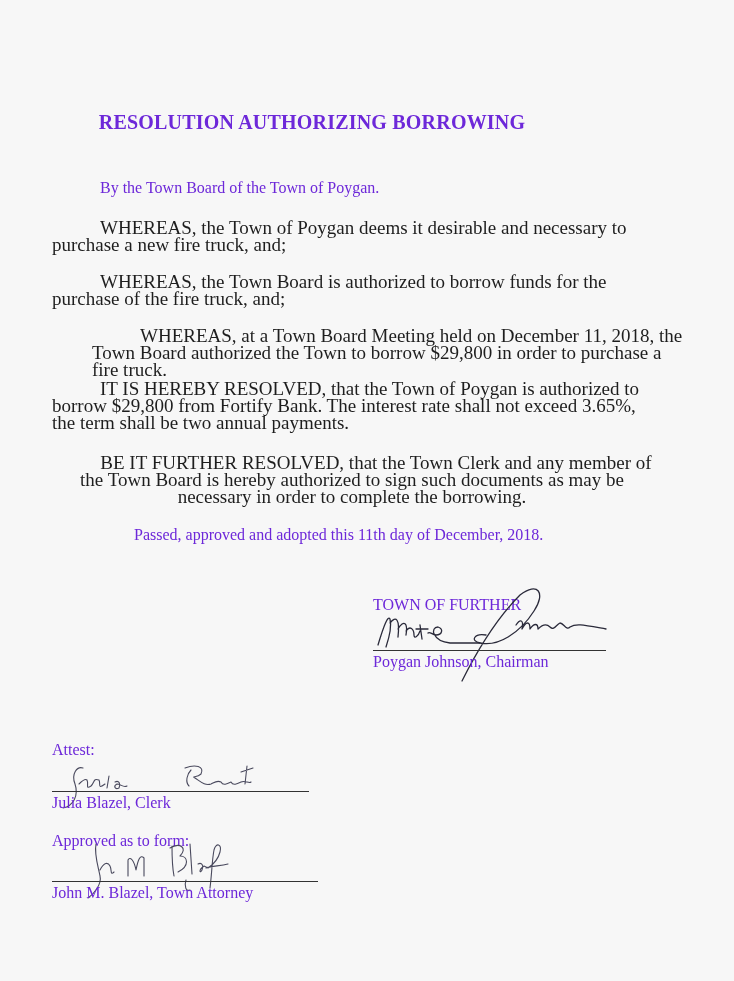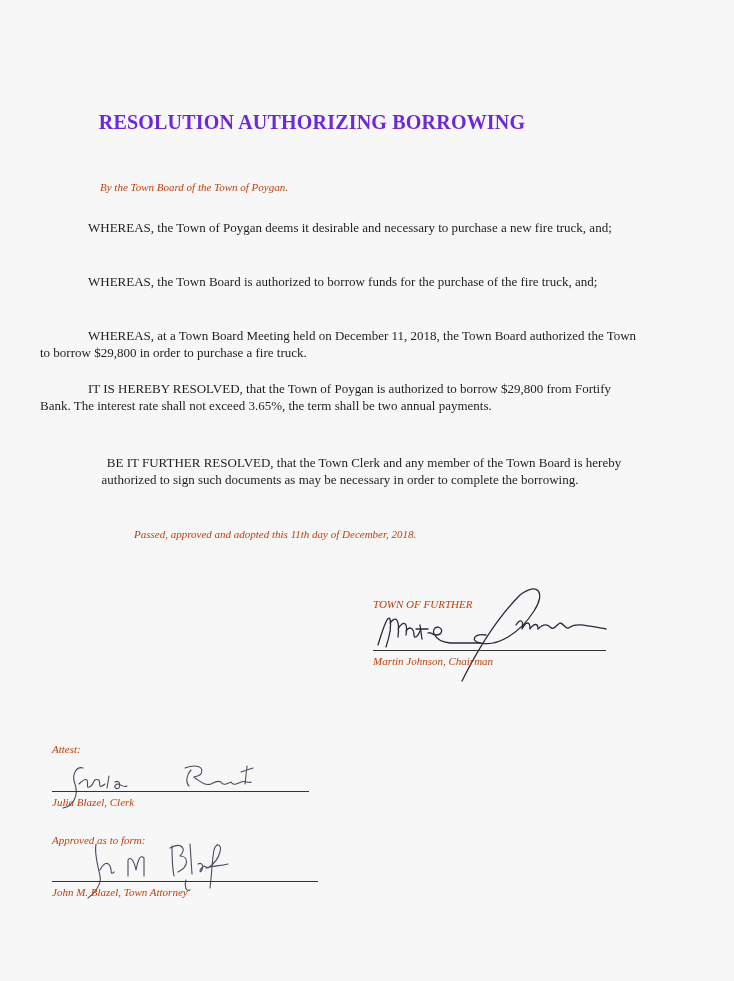--- a/index.html
+++ b/index.html
@@ -21,34 +21,33 @@
       width: 624px;
       top: 111px;
       text-align: center;
       font-weight: bold;
       font-size: 20px;
       letter-spacing: 0.2px;
       color: #6d28d9;
     }
     .para {
       position: absolute;
-      left: 40px;
+      left: 52px;
       width: 600px;
-      font-size: 13px;
+      font-size: 19px;
       line-height: 17px;
       text-indent: 48px;
       color: #1e1e1e;
     }
     .plain {
       position: absolute;
-      font-size: 11px;
+      font-size: 16px;
       line-height: 17px;
-      color: #c2410c;
+      color: #6d28d9;
       white-space: nowrap;
-      font-style: italic;
     }
     .sigline {
       position: absolute;
       height: 1px;
       background: #333;
     }
     svg.sig {
       position: absolute;
       overflow: visible;
     }
@@ -70,37 +69,37 @@
 <div>
 
   <div class="title">RESOLUTION AUTHORIZING BORROWING</div>
 
   <div class="plain" style="left:100px; top:179px;">By the Town Board of the Town of Poygan.</div>
 
   <div class="para" style="top:219px;">WHEREAS, the Town of Poygan deems it desirable and necessary to purchase a new fire truck, and;</div>
 
   <div class="para" style="top:273px;">WHEREAS, the Town Board is authorized to borrow funds for the purchase of the fire truck, and;</div>
 
-  <div class="para" style="top:327px;">WHEREAS, at a Town Board Meeting held on December 11, 2018, the Town Board authorized the Town to borrow $29,800 in order to purchase a fire truck.</div>
+  <div class="para" style="top:327px;margin-left:40px;">WHEREAS, at a Town Board Meeting held on December 11, 2018, the Town Board authorized the Town to borrow $29,800 in order to purchase a fire truck.</div>
 
   <div class="para" style="top:380px;">IT IS HEREBY RESOLVED, that the Town of Poygan is authorized to borrow $29,800 from Fortify Bank.  The interest rate shall not exceed 3.65%, the term shall be two annual payments.</div>
 
   <div class="para" style="top:454px;text-align:center;">BE IT FURTHER RESOLVED, that the Town Clerk and any member of the Town Board is hereby authorized to sign such documents as may be necessary in order to complete the borrowing.</div>
 
   <div class="plain" style="left:100px; top:526px;margin-left:34px;">Passed, approved and adopted this 11th day of December, 2018.</div>
 
   <div>
     <div class="plain" style="left:373px; top:596px;">TOWN OF FURTHER</div>
     <svg class="sig" style="left:370px; top:585px;" width="240" height="95">
       <path d="M8,60 C14,40 18,30 20,34 C22,42 18,56 16,62 M20,38 C26,30 30,34 28,52 M28,44 C34,34 38,38 36,50 M36,46 C40,40 44,44 44,50 C44,54 48,52 50,46 M50,40 L52,54 M46,44 L58,44 M58,48 C60,46 62,50 66,50 C72,50 74,44 68,42 C60,42 62,56 80,58 L110,58"></path>
       <path d="M92,96 C100,80 120,40 150,10 C168,-4 176,8 164,26 C150,48 128,62 110,58 C100,56 104,48 116,50"></path>
       <path d="M146,40 C150,34 154,34 152,44 C156,36 160,36 160,44 C164,38 168,38 168,44 C172,40 176,38 180,42 C184,46 186,40 190,38 C194,38 196,46 200,42 C206,38 214,40 236,44"></path>
     </svg>
     <div class="sigline" style="left:373px; top:650px; width:233px;"></div>
-    <div class="plain" style="left:373px; top:653px;">Martin Johnson, Chairman</div>
+    <div class="plain" style="left:373px; top:653px;">Poygan Johnson, Chairman</div>
   </div>
 
   <div>
     <div class="plain" style="left:52px; top:741px;">Attest:</div>
     <svg class="sig light" style="left:55px; top:762px;" width="230" height="60">
       <path d="M28,6 C22,4 16,12 20,22 C24,34 18,44 8,46 M24,22 C26,20 30,16 32,18 C34,22 30,28 36,24 C40,20 38,16 44,18 C46,22 42,28 50,22 M54,14 L52,26 M60,20 C64,18 66,22 64,26 C60,28 58,24 62,22 C66,22 68,26 72,24"></path>
       <path d="M136,8 C132,12 130,20 134,24 M130,6 C140,2 150,4 146,12 C142,16 136,14 140,16 C146,20 150,24 156,22 C160,20 162,18 166,20 C168,24 172,22 176,20 C178,24 182,22 186,20 C190,18 194,22 196,20 M186,10 L198,6 M192,4 L190,22"></path>
     </svg>
     <div class="sigline" style="left:52px; top:791px; width:257px;"></div>
     <div class="plain" style="left:52px; top:794px;">Julia Blazel, Clerk</div>

